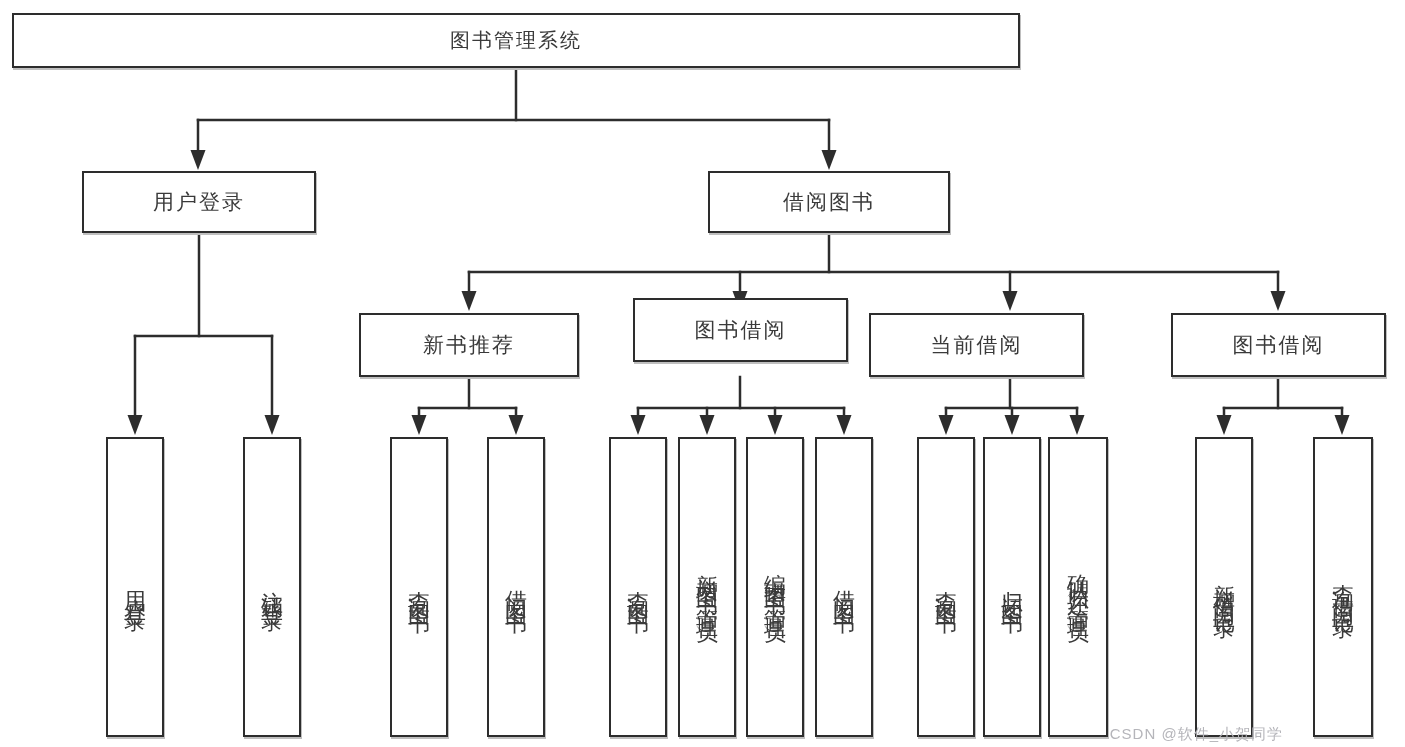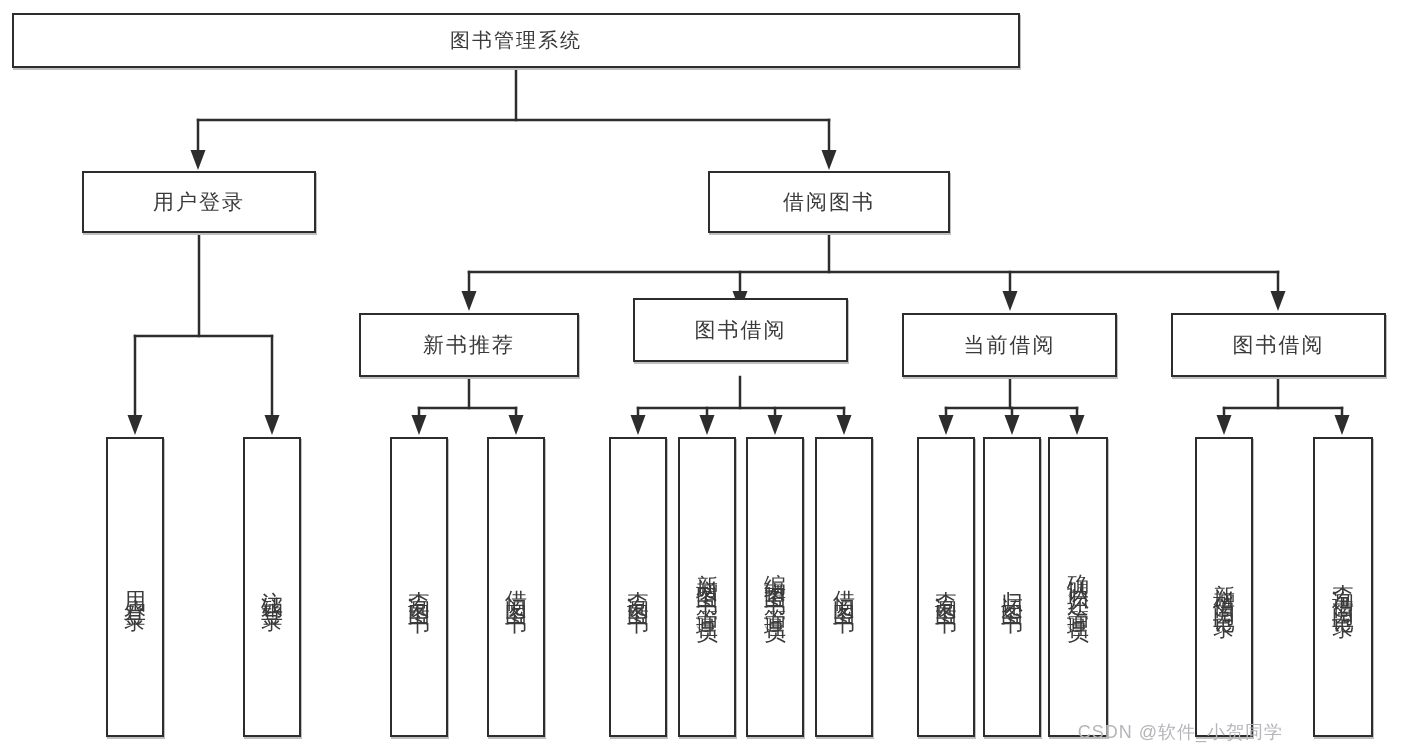--- a/index.html
+++ b/index.html
@@ -18,21 +18,21 @@
     color:var(--text,#3a3a3a);z-index:2;box-sizing:border-box;
   }
   .node.hlabel{font-size:21px;letter-spacing:2px;white-space:nowrap;}
   .node.root{font-size:20px;letter-spacing:2px;}
   .node.leaf span{
     writing-mode:vertical-rl;text-orientation:mixed;
     font-size:22px;letter-spacing:7px;line-height:1;
   }
   .watermark{
     position:absolute;right:8px;bottom:3px;z-index:3;
-    font-size:18px;letter-spacing:1px;color:var(--wm,#b5b5ba);
+    font-size:15px;letter-spacing:1px;color:var(--wm,#b5b5ba);
     white-space:nowrap;
   }
 </style>
 </head>
 <body style="--line: #2d2d2d; --text: #3a3a3a; --wm: #b5b5ba; background: rgb(255, 255, 255);">
 
 <div id="stage">
 
   <svg id="connectors" viewBox="0 0 1405 747" xmlns="http://www.w3.org/2000/svg">
       <line x1="516" y1="68" x2="516" y2="120" stroke="#2d2d2d" stroke-width="2.5" stroke-linecap="square"></line>
@@ -99,21 +99,21 @@
   <div class="node hlabel" style="left:708px;top:171px;width:242px;height:62px;">
     <span>借阅图书</span>
   </div>
 
   <div class="node hlabel" style="left:359px;top:313px;width:220px;height:64px;justify-content:center;">
     <span>新书推荐</span>
   </div>
   <div class="node hlabel" style="left:633px;top:298px;width:215px;height:64px;">
     <span>图书借阅</span>
   </div>
-  <div class="node hlabel" style="left:902px;top:313px;width:215px;height:64px;">
+  <div class="node hlabel" style="left:869px;top:313px;width:215px;height:64px;">
     <span>当前借阅</span>
   </div>
   <div class="node hlabel" style="left:1171px;top:313px;width:215px;height:64px;">
     <span>图书借阅</span>
   </div>
 
   <div class="node leaf" style="left:106px;top:437px;width:58px;height:300px;">
     <span>用户登录</span>
   </div>
   <div class="node leaf" style="left:243px;top:437px;width:58px;height:300px;">

